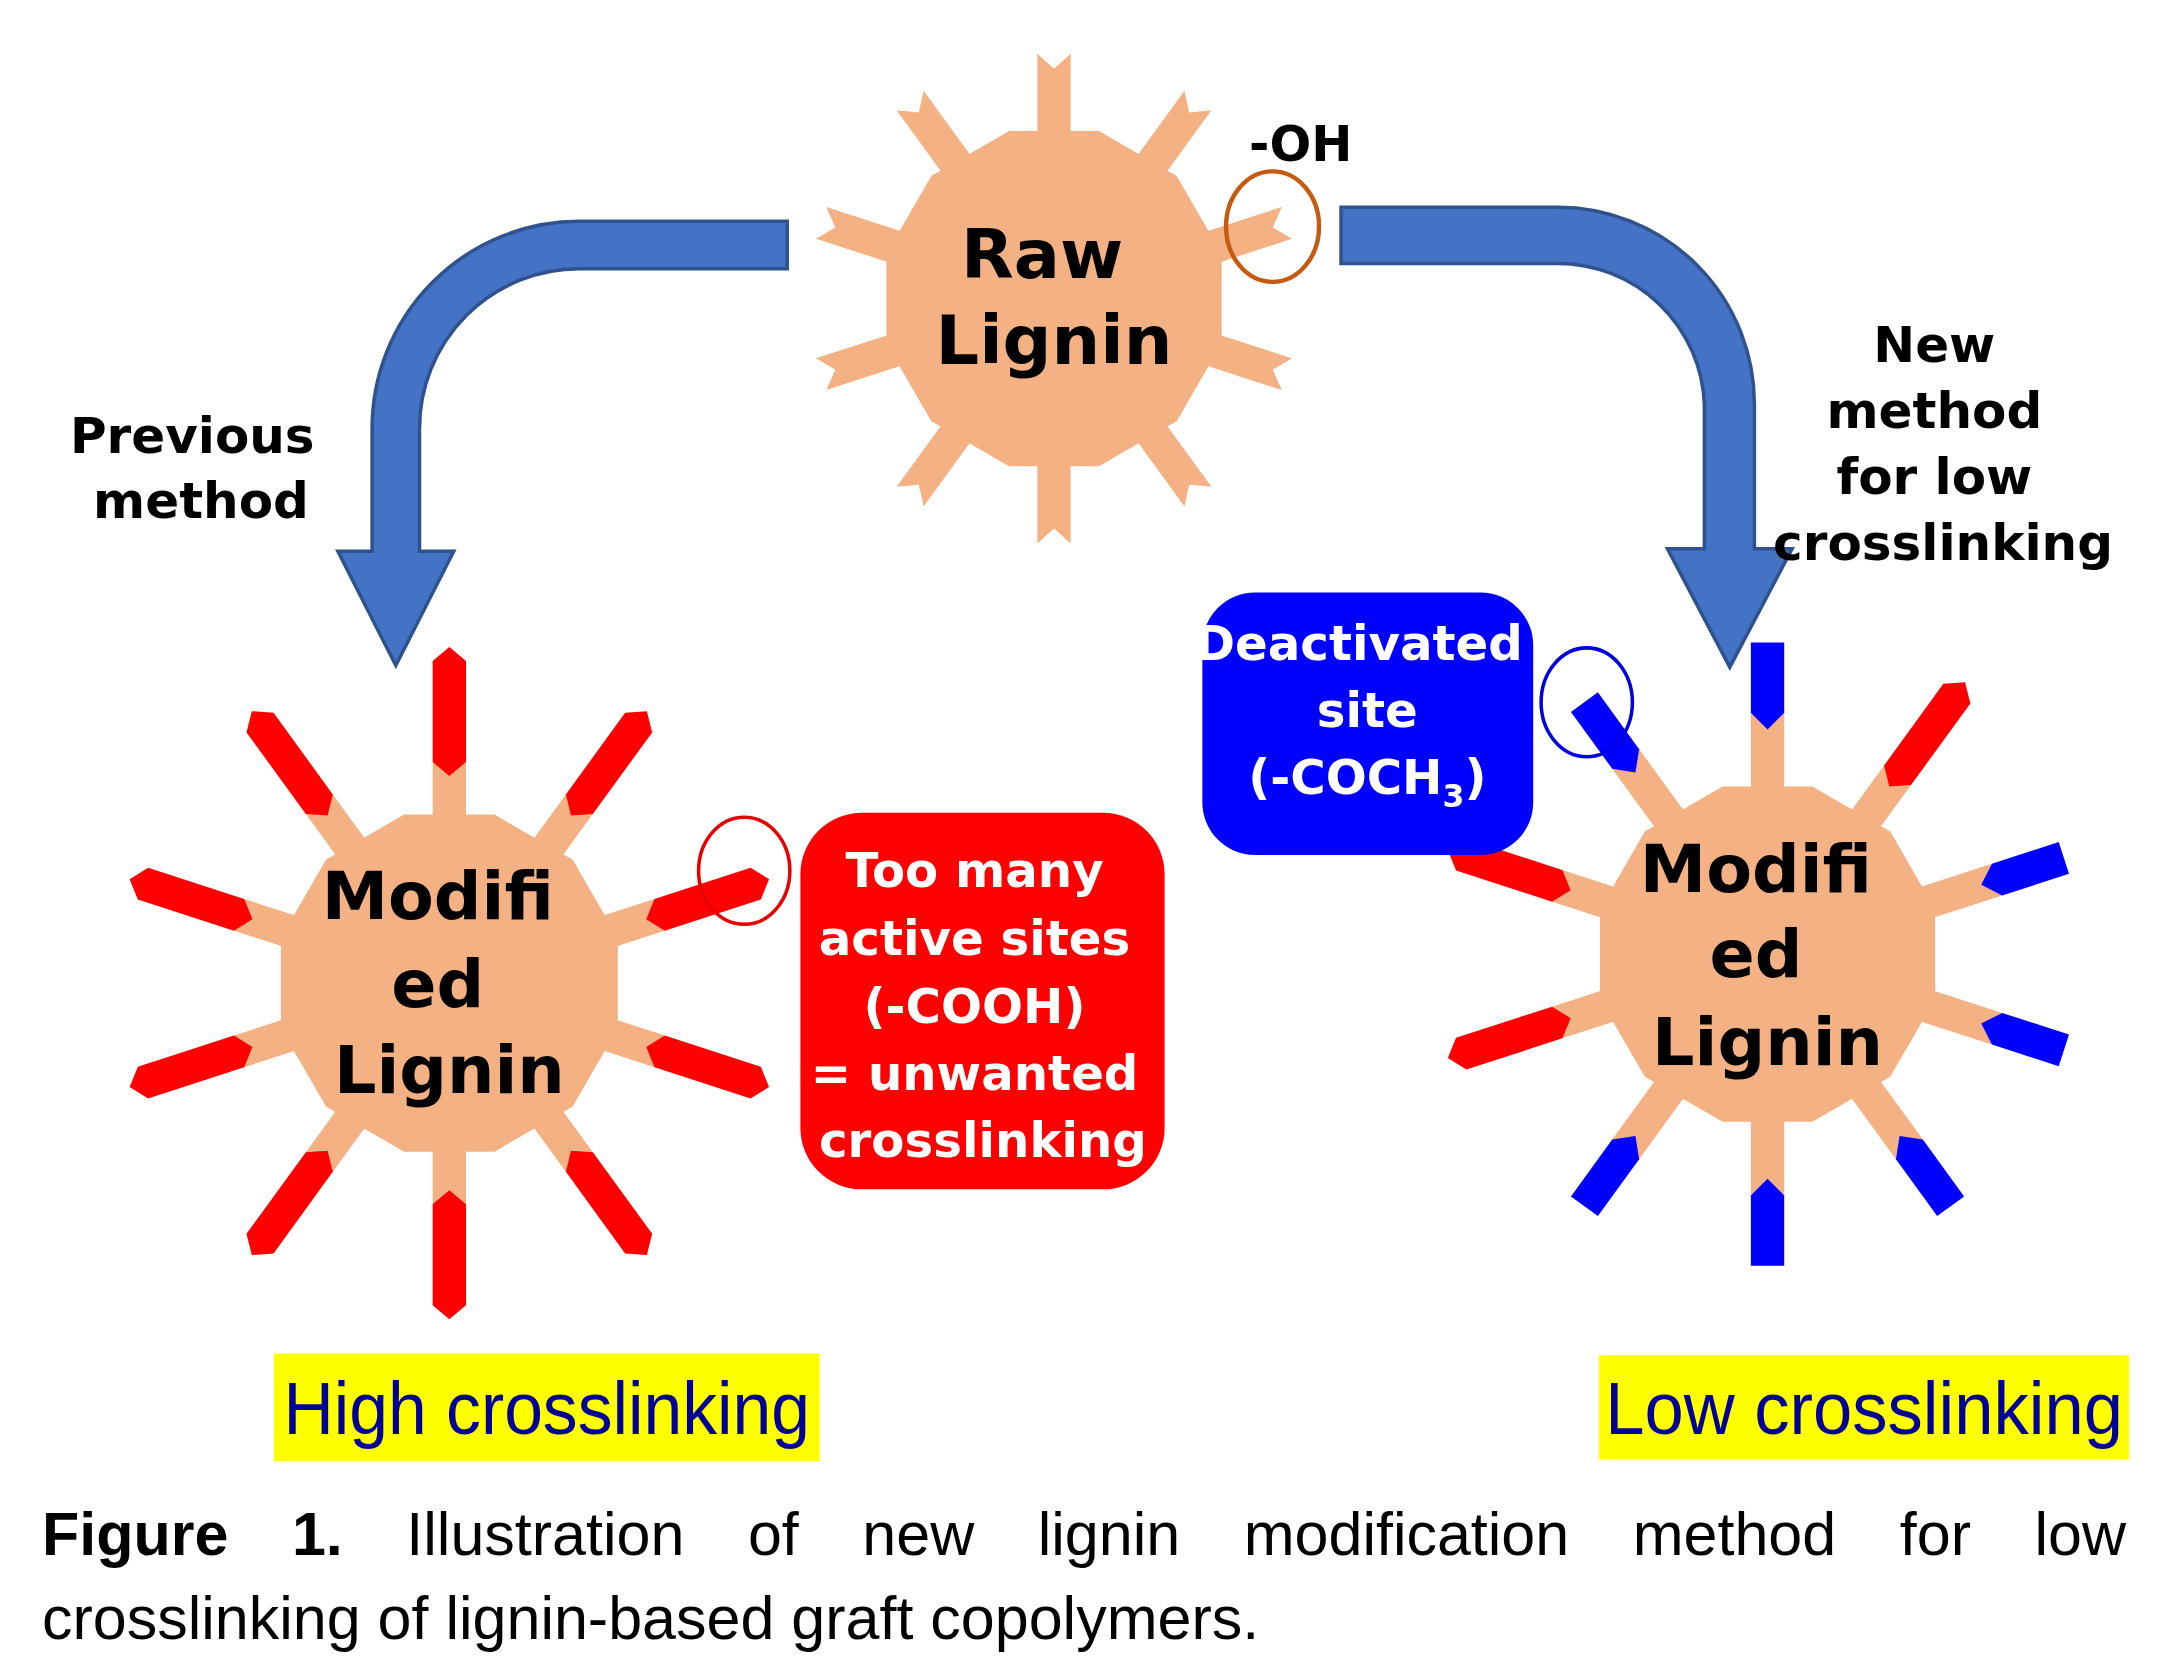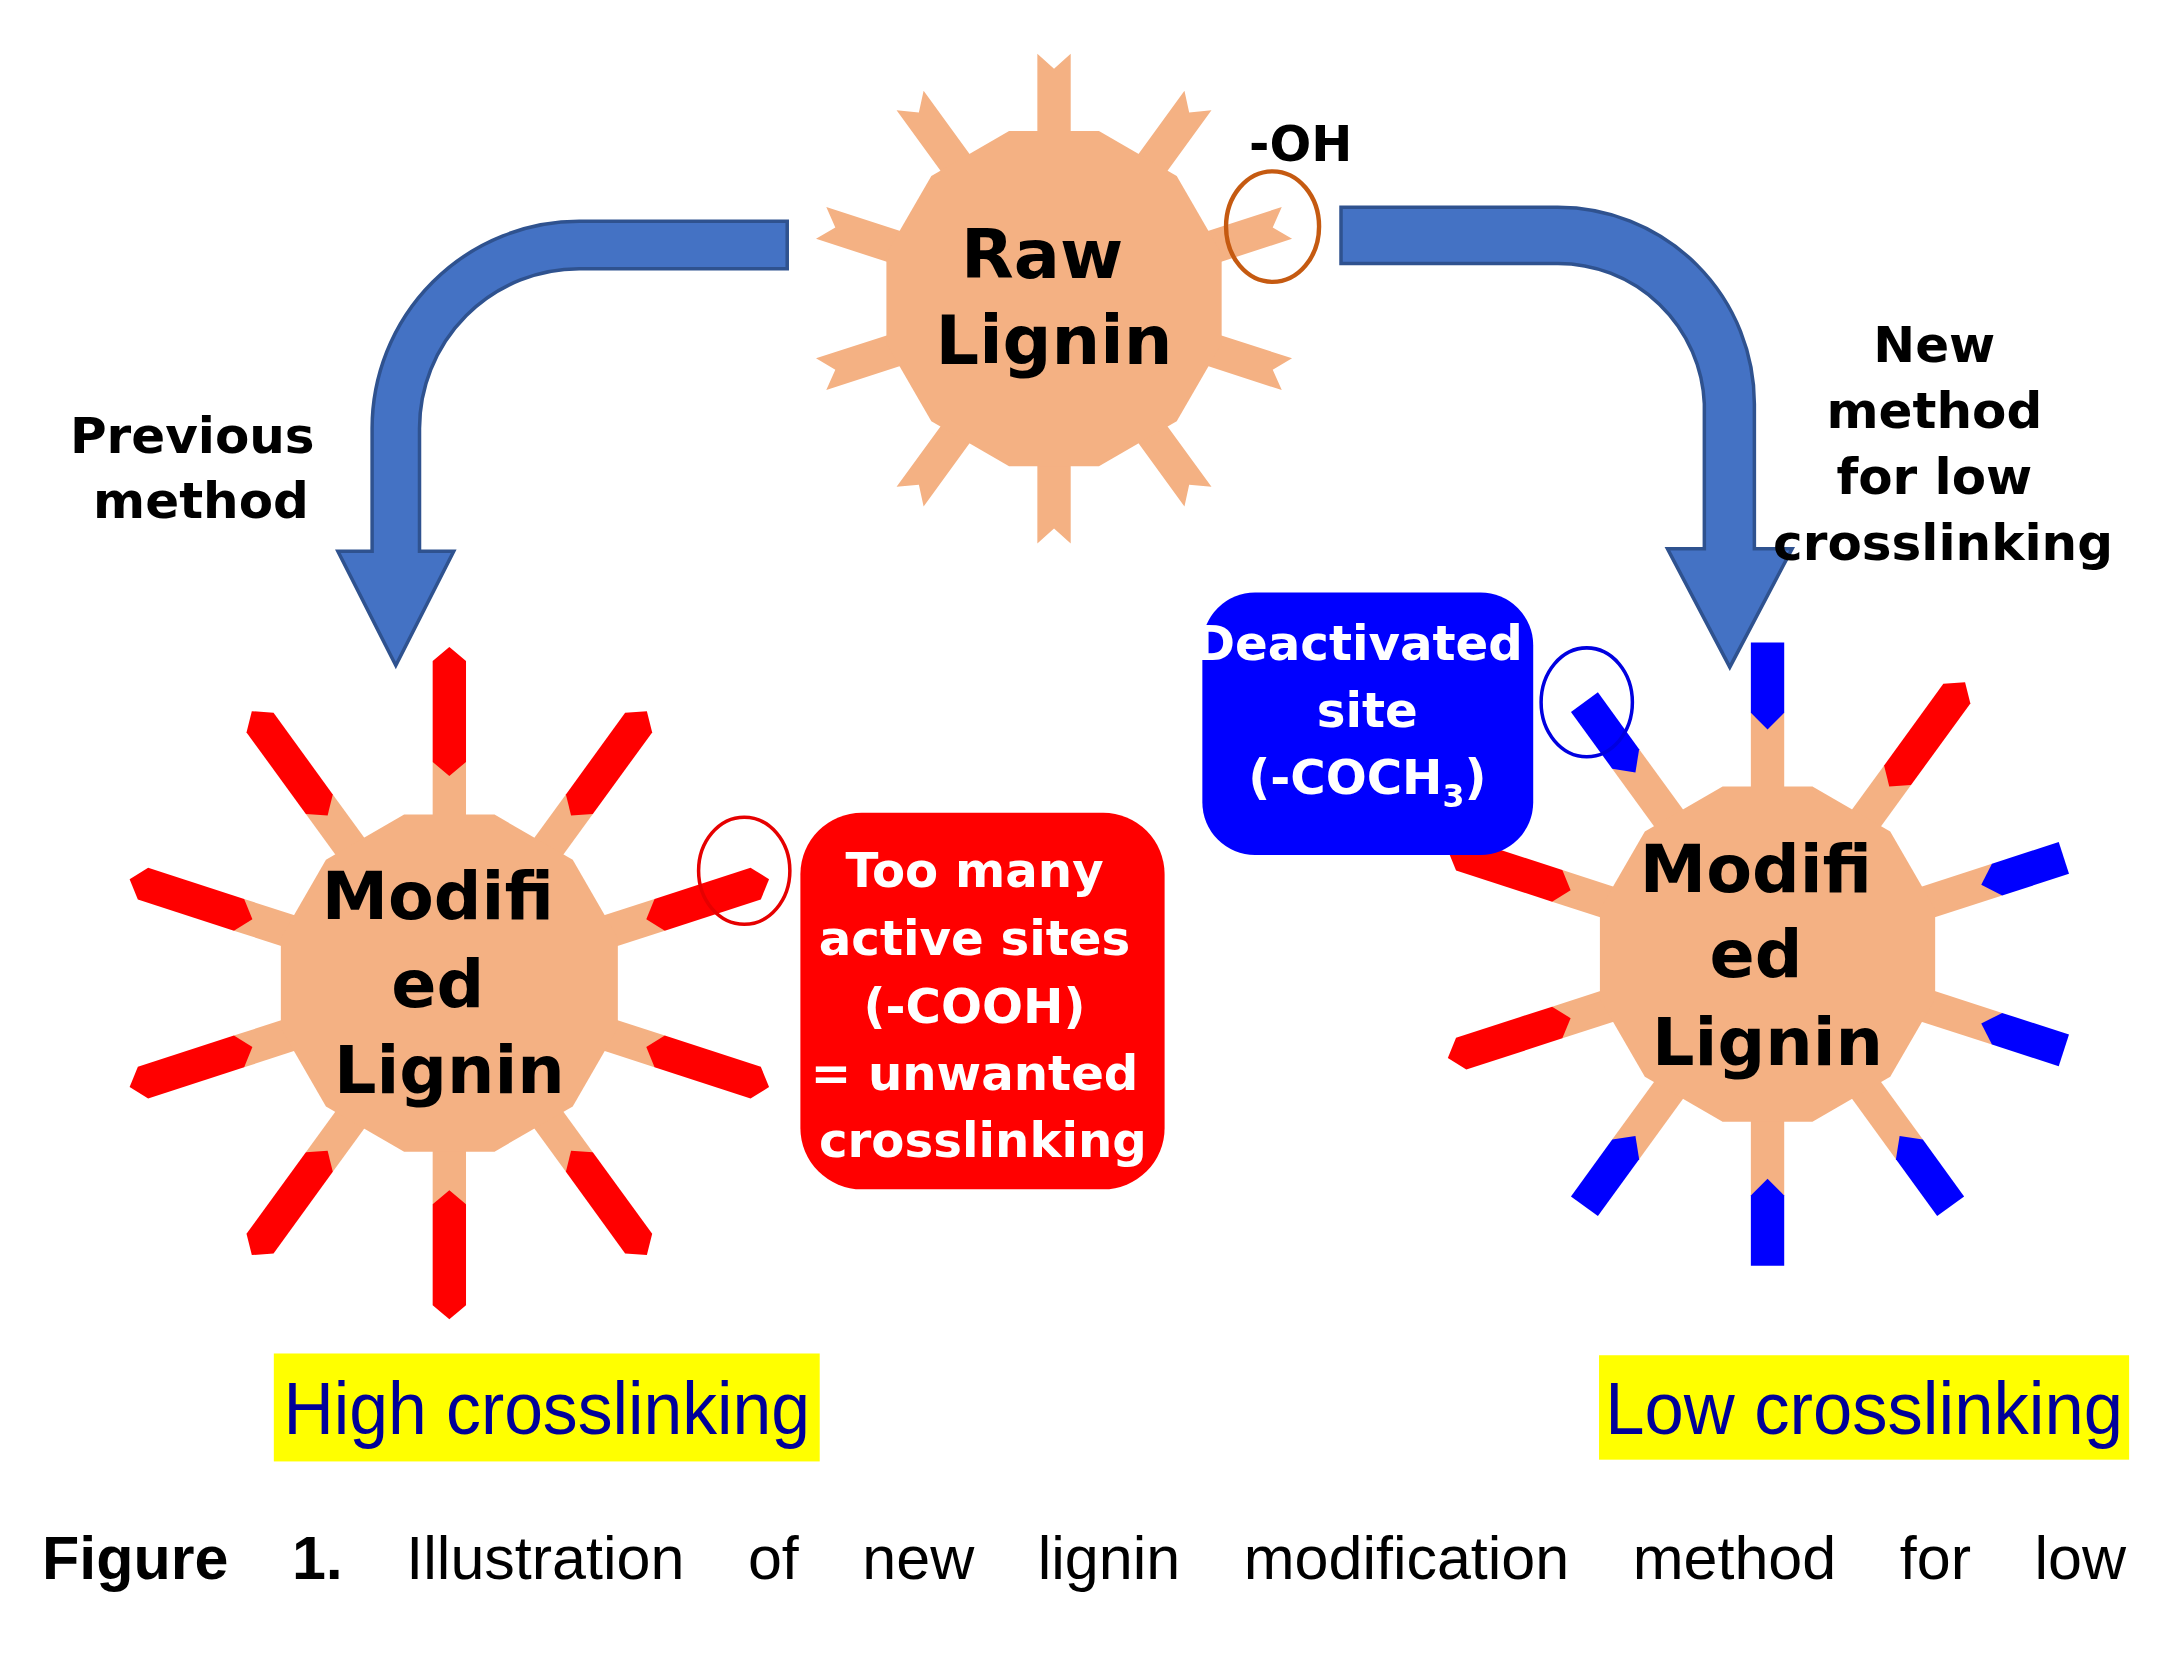--- a/index.html
+++ b/index.html
@@ -138,16 +138,17 @@
     <text class="box-label" font-size="55" x="1558" y="905"><tspan>(-COCH</tspan><tspan font-size="36" dy="14">3</tspan><tspan dy="-14">)</tspan></text>
   </g>
 
   <rect x="312" y="1542" width="622" height="123" fill="#ffff00"></rect>
   <text class="result-label" font-size="84" x="623" y="1634" textLength="600" lengthAdjust="spacingAndGlyphs">High crosslinking</text>
 
   <rect x="1822" y="1544" width="604" height="119" fill="#ffff00"></rect>
   <text class="result-label" font-size="84" x="2124" y="1634" textLength="590" lengthAdjust="spacingAndGlyphs">Low crosslinking</text>
 </svg>
 
-<div class="caption" style="top:1492px;margin-top:24px;">
+<div class="caption" style="top:1492px;">
   <span class="line1"><b>Figure 1.</b> <span>Illustration of new lignin modification method for low</span></span>
+  <span class="line2">crosslinking of lignin-based graft copolymers.</span>
 </div>
 
 
 </body></html>

